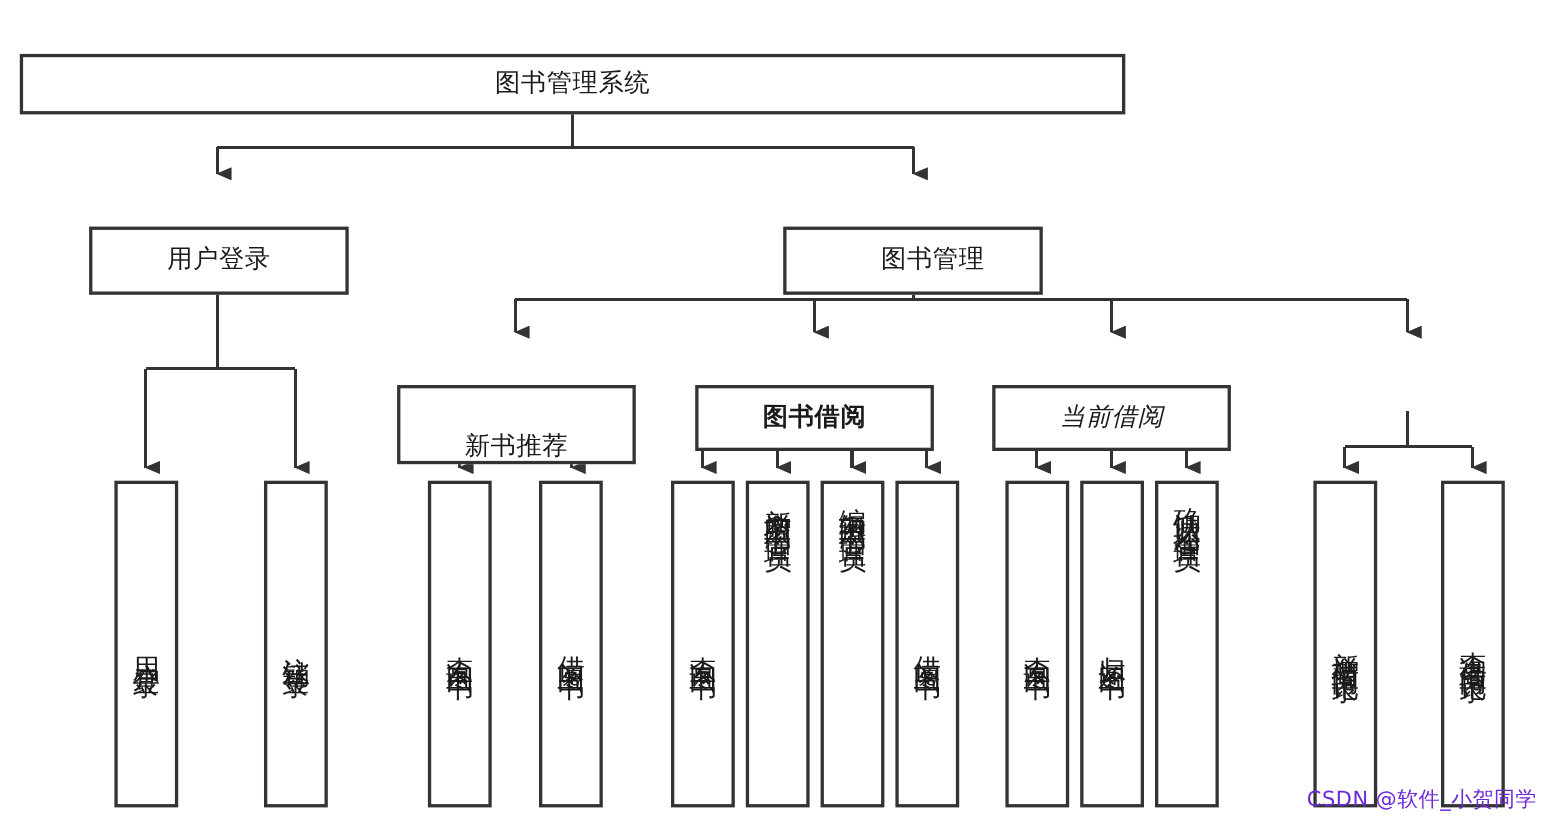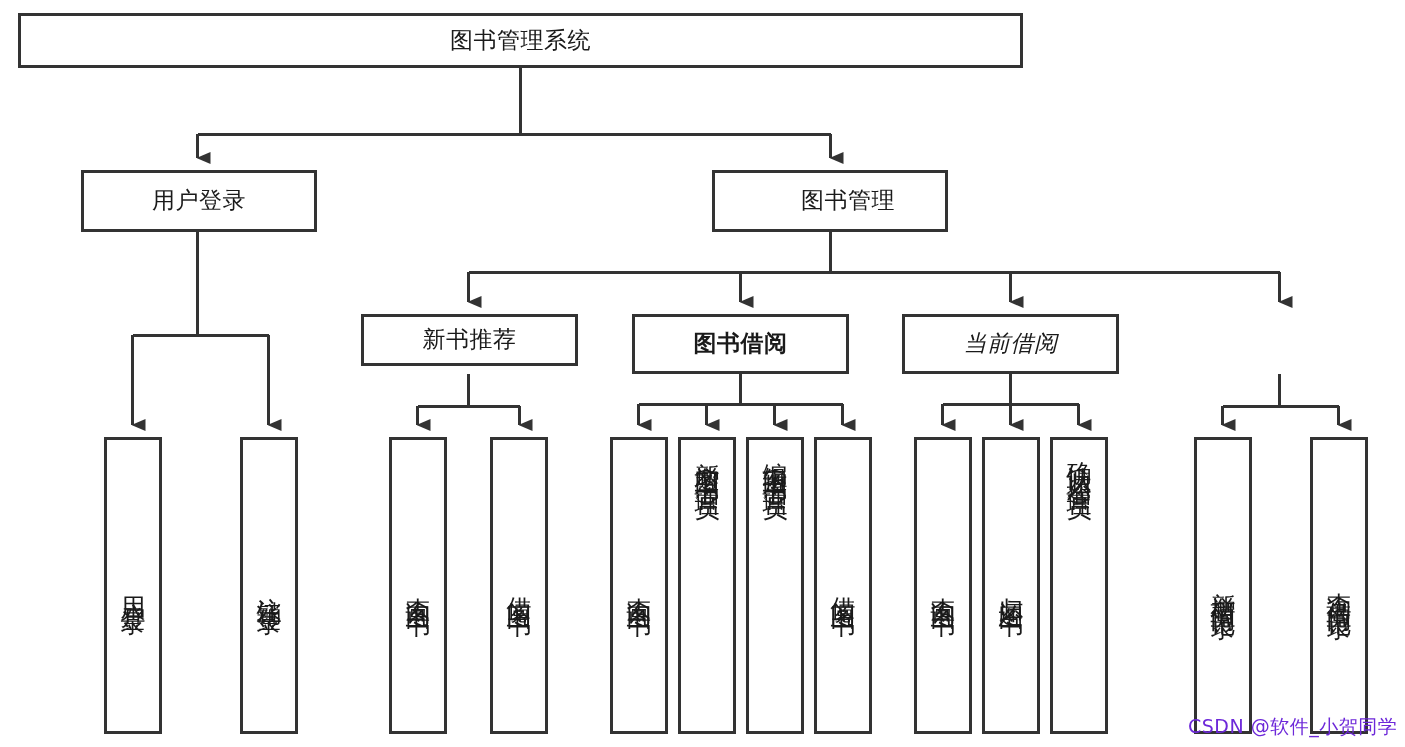--- a/index.html
+++ b/index.html
@@ -22,20 +22,21 @@
     height: 747px;
   }
   .node-box {
     position: absolute;
     box-sizing: border-box;
     border: 3px solid #333333;
     background: #ffffff;
     display: flex;
     align-items: center;
     justify-content: center;
+    margin-top: 36px;
   }
   .node-label-h {
     font-size: 23px;
     color: #1a1a1a;
     line-height: 1.1;
     letter-spacing: 0.5px;
     white-space: nowrap;
   }
   .leaf-box {
     position: absolute;
@@ -131,21 +132,21 @@
     <span class="node-label-h">图书管理系统</span>
   </div>
 
   <div class="node-box" style="left:81px;top:170px;width:236px;height:62px;">
     <span class="node-label-h">用户登录</span>
   </div>
   <div class="node-box" style="left:712px;top:170px;width:236px;height:62px;padding-left:36px;">
     <span class="node-label-h">图书管理</span>
   </div>
 
-  <div class="node-box" style="left:361px;top:314px;width:217px;height:52px;">
+  <div class="node-box" style="left:361px;top:314px;width:217px;height:72px;align-items:flex-end;">
     <span class="node-label-h">新书推荐</span>
   </div>
   <div class="node-box" style="left:632px;top:314px;width:217px;height:60px;font-weight:bold;">
     <span class="node-label-h">图书借阅</span>
   </div>
   <div class="node-box" style="left:902px;top:314px;width:217px;height:60px;font-style:italic;">
     <span class="node-label-h">当前借阅</span>
   </div>
 
   <div class="leaf-box centered" style="left:104px;top:437px;width:58px;height:297px;">

